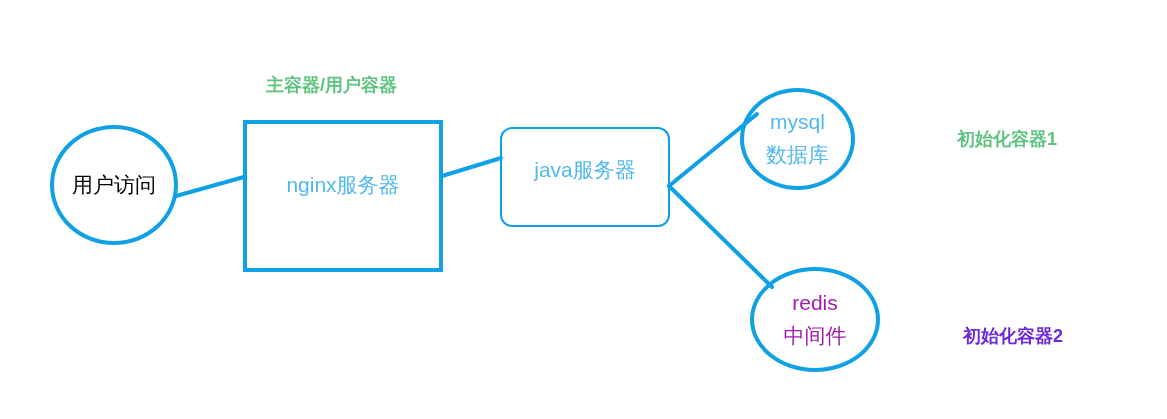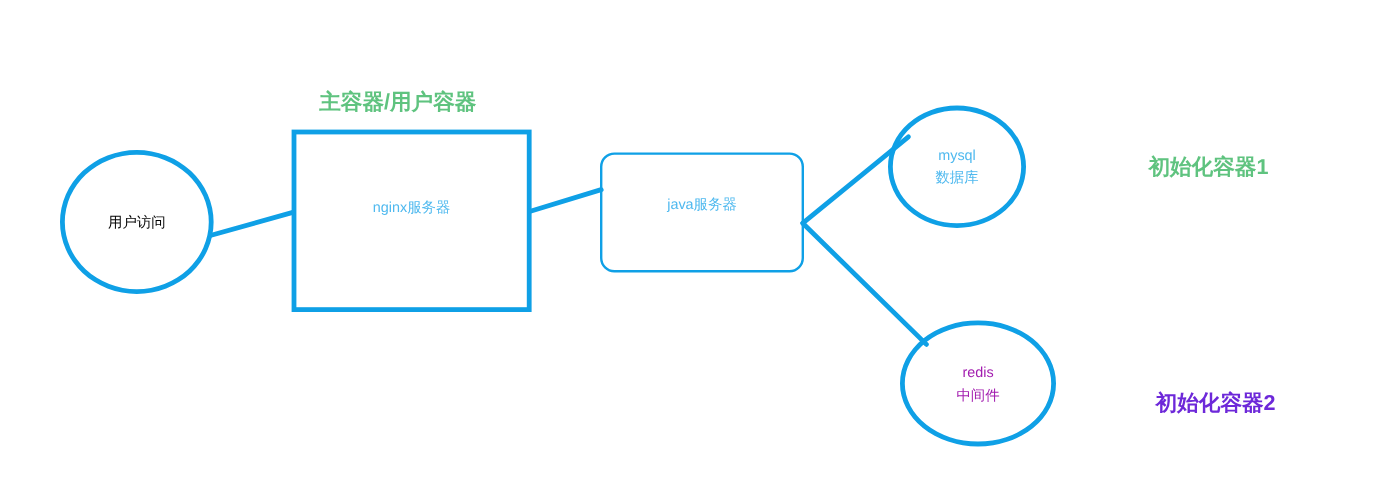--- a/index.html
+++ b/index.html
@@ -25,27 +25,28 @@
     height: 419px;
   }
   .node {
     position: absolute;
     box-sizing: border-box;
     display: flex;
     flex-direction: column;
     align-items: center;
     justify-content: center;
     color: #4fb9ef;
-    font-size: 12px;
+    font-size: 21px;
     line-height: 1.55;
     text-align: center;
     white-space: nowrap;
   }
   .node-rect {
     border: 4px solid #737373;
+    margin-top: 12px;
   }
   .node-rounded {
     border: 2px solid #c2410c;
     border-radius: 12px;
   }
   .node-circle {
     border: 4px solid #0fa0e6;
     border-radius: 50%;
   }
   .caption {

